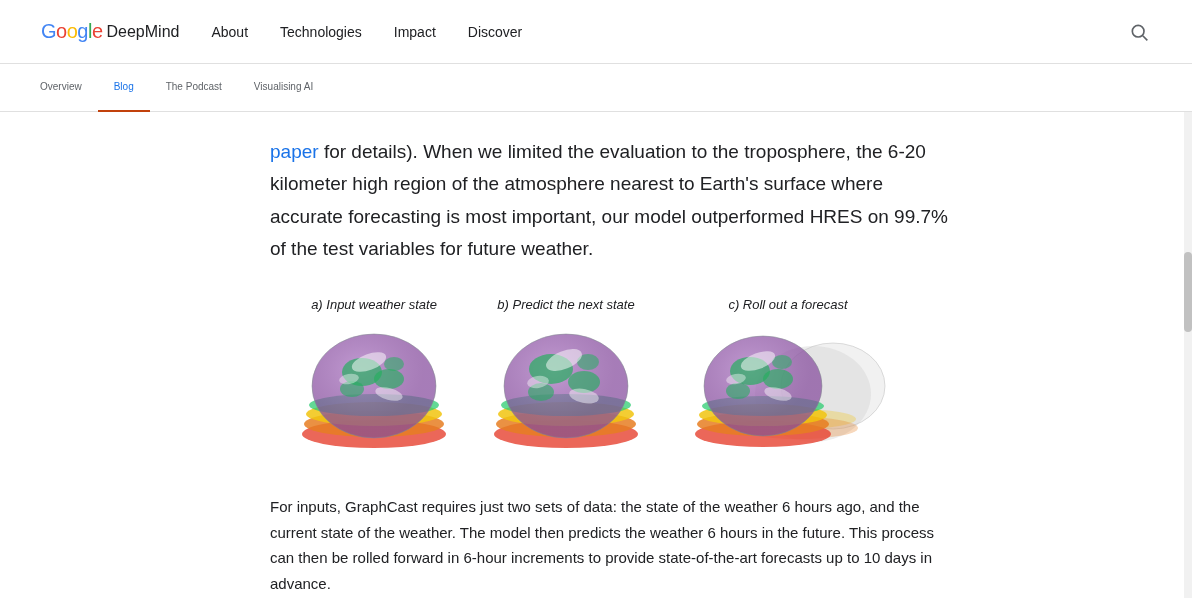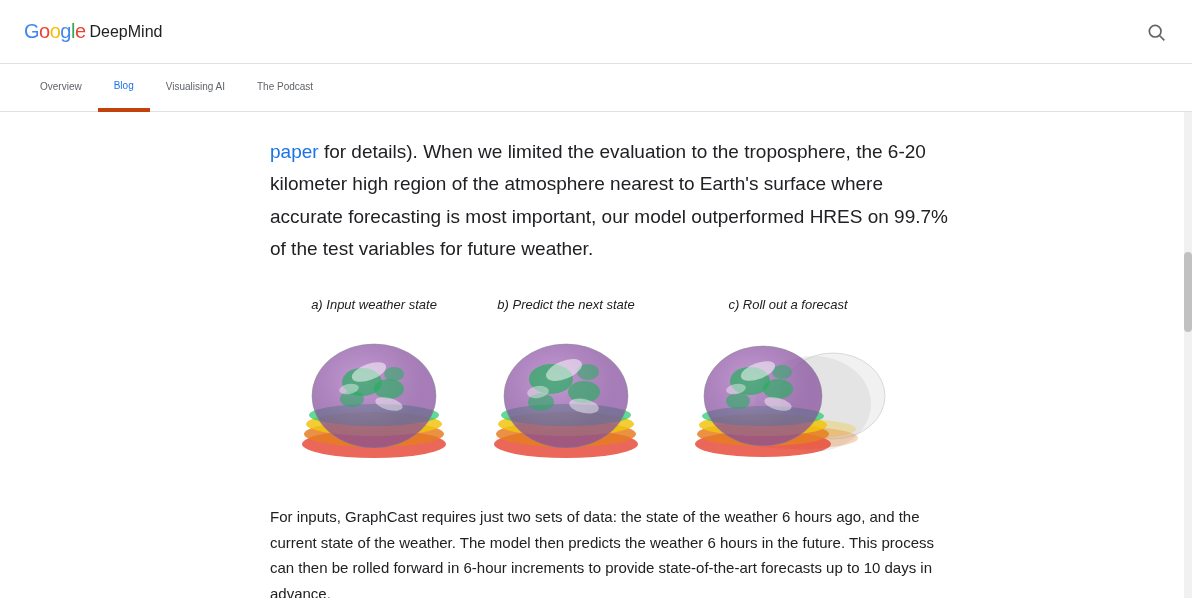--- a/index.html
+++ b/index.html
@@ -6,21 +6,21 @@
     body { font-family: 'Google Sans', Arial, sans-serif; background: #fff; color: #202124; font-size: 14px; overflow-x: hidden; }
 
     
     .header {
       position: fixed;
       top: 0; left: 0; right: 0;
       height: 64px;
       background: #fff;
       display: flex;
       align-items: center;
-      padding: 0 24px;
+      padding: 0 41px;
       border-bottom: 1px solid #e0e0e0;
       z-index: 100;
     }
     .header-logo {
       display: flex;
       align-items: center;
       gap: 4px;
       margin-right: 32px;
     }
     .logo-google {
@@ -79,21 +79,21 @@
       display: flex;
       align-items: center;
       font-size: 10px;
       color: #5f6368;
       cursor: pointer;
       border-bottom: 2px solid transparent;
       text-decoration: none;
     }
     .subnav-tab.active {
       color: #1a73e8;
-      border-bottom: 4px solid #c2410c;
+      border-bottom: 2px solid #c2410c;
     }
 
     
     .main {
       margin-top: 112px;
       max-width: 860px;
       margin-left: auto;
       margin-right: auto;
       padding: 24px 24px 40px;
     }
@@ -117,21 +117,21 @@
       display: flex;
       gap: 32px;
       justify-content: center;
       margin: 24px 0 40px;
       align-items: flex-start;
     }
     .diagram-item {
       display: flex;
       flex-direction: column;
       align-items: center;
-      gap: 12px;
+      gap: 2px;
     }
     .diagram-label {
       font-size: 13px;
       color: #202124;
       font-style: italic;
       text-align: center;
     }
     .diagram-globe {
       width: 160px;
       height: 140px;
@@ -172,33 +172,39 @@
 </head>
 <body>
 
 <header class="header">
   <div class="header-logo">
     <span class="logo-google">
       <span class="g">G</span><span class="o1">o</span><span class="o2">o</span><span class="g2">g</span><span class="l">l</span><span class="e">e</span>
     </span>
     <span class="logo-deepmind">DeepMind</span>
   </div>
+  <nav class="header-nav">
+    <a class="header-nav-item" href="#">About</a>
+    <a class="header-nav-item" href="#">Technologies</a>
+    <a class="header-nav-item" href="#">Impact</a>
+    <a class="header-nav-item" href="#">Discover</a>
+  </nav>
   <div class="header-search">
     <svg width="20" height="20" viewBox="0 0 24 24" fill="none" stroke="#5f6368" stroke-width="2">
       <circle cx="11" cy="11" r="7"></circle>
       <line x1="16.5" y1="16.5" x2="22" y2="22"></line>
     </svg>
   </div>
 </header>
 
 <nav class="subnav">
   <a class="subnav-tab" href="#">Overview</a>
   <a class="subnav-tab active" href="#">Blog</a>
+  <a class="subnav-tab" href="#">The Podcast</a>
   <a class="subnav-tab" href="#">Visualising AI</a>
-  <a class="subnav-tab" href="#">The Podcast</a>
 </nav>
 
 <main class="main">
 
   <p class="intro-text">
     <a href="#">paper</a>
     <span> for details). When we limited the evaluation to the troposphere, the 6-20 kilometer high region of the atmosphere nearest to Earth's surface where accurate forecasting is most important, our model outperformed HRES on 99.7% of the test variables for future weather.</span>
   </p>
 
   <div class="diagram-section">

